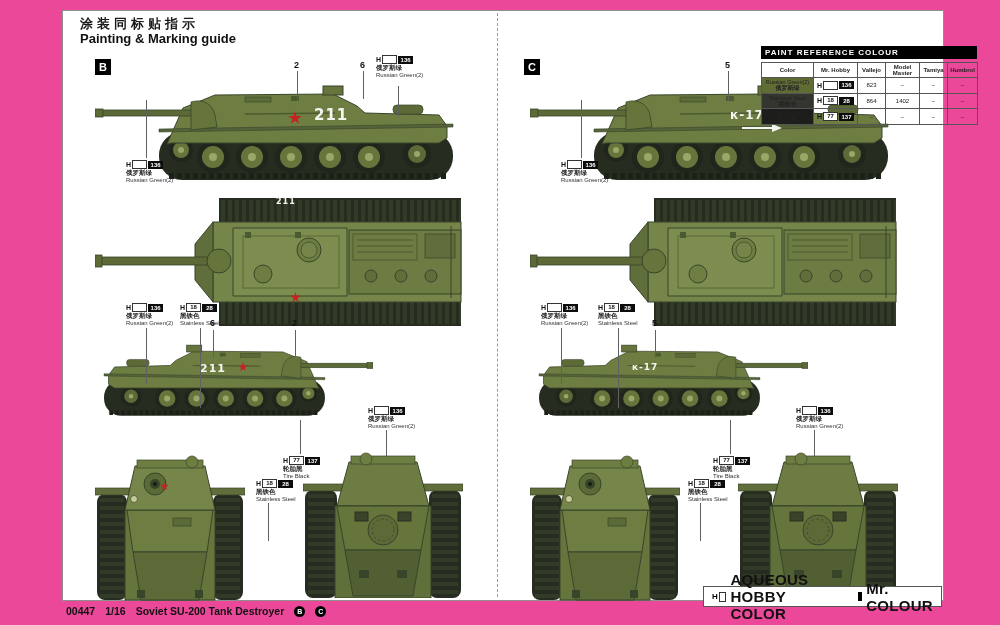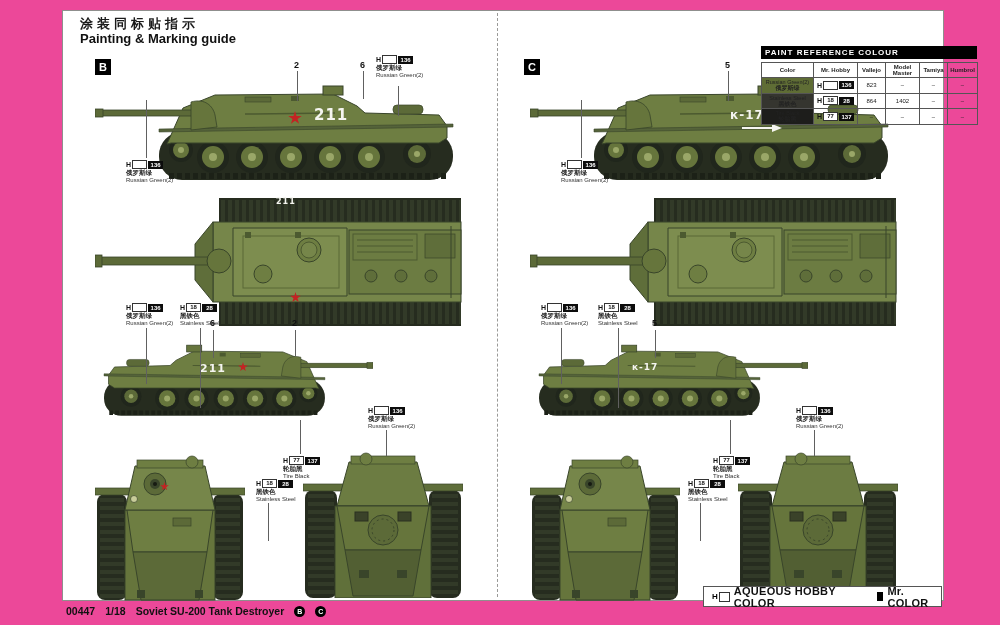--- a/index.html
+++ b/index.html
@@ -43,21 +43,21 @@
   table.ref th{font-weight:bold;height:10px;}
   td.swatch{color:#fff;line-height:1.1;}
   td.swatch .sen{font-size:5.5px;display:block;}
   td.swatch .scn{font-size:6px;display:block;font-weight:bold;}
   .cellchip{display:flex;justify-content:center;align-items:center;}
   
   .legendbox{position:absolute;left:703px;top:586px;width:239px;height:21px;background:#fff;
              border:1px solid #555;display:flex;align-items:center;padding:0 8px;box-sizing:border-box;}
   .legendbox .h{font-size:8px;font-weight:bold;margin-right:1px;}
   .legendbox .aq{width:12px;height:8px;border:1px solid #333;background:#fff;margin-right:4px;}
-  .legendbox .lbl{font-size:11px;font-weight:bold;color:#111;letter-spacing:.3px;}
+  .legendbox .lbl{font-size:15px;font-weight:bold;color:#111;letter-spacing:.3px;}
   .legendbox .blackbox{width:9px;height:9px;background:#000;margin:0 4px 0 34px;}
   
   .footer{position:absolute;left:66px;top:605px;font-size:10.5px;font-weight:bold;color:#111;
           display:flex;align-items:center;}
   .footer span{margin-right:10px;}
   .fbadge{width:11px;height:11px;border-radius:50%;background:#000;color:#fff;font-size:7px;
           font-weight:bold;text-align:center;line-height:11px;margin-right:4px;}
 </style>
 </head>
 <body>
@@ -487,23 +487,23 @@
       </tr>
     </tbody>
       </table>
   </div>
 
   <div class="legendbox">
     <span class="h">H</span>
     <span class="aq"></span>
     <span class="lbl">AQUEOUS HOBBY COLOR</span>
     <span class="blackbox"></span>
-    <span class="lbl">Mr. COLOR</span>
+    <span class="lbl">Mr. COLOUR</span>
   </div>
 
   <div class="footer">
     <span>00447</span>
-    <span>1/18</span>
+    <span>1/16</span>
     <span>Soviet SU-200 Tank Destroyer</span>
     <span class="fbadge">B</span>
     <span class="fbadge">C</span>
   </div>
 </div>
 
 </body></html>

